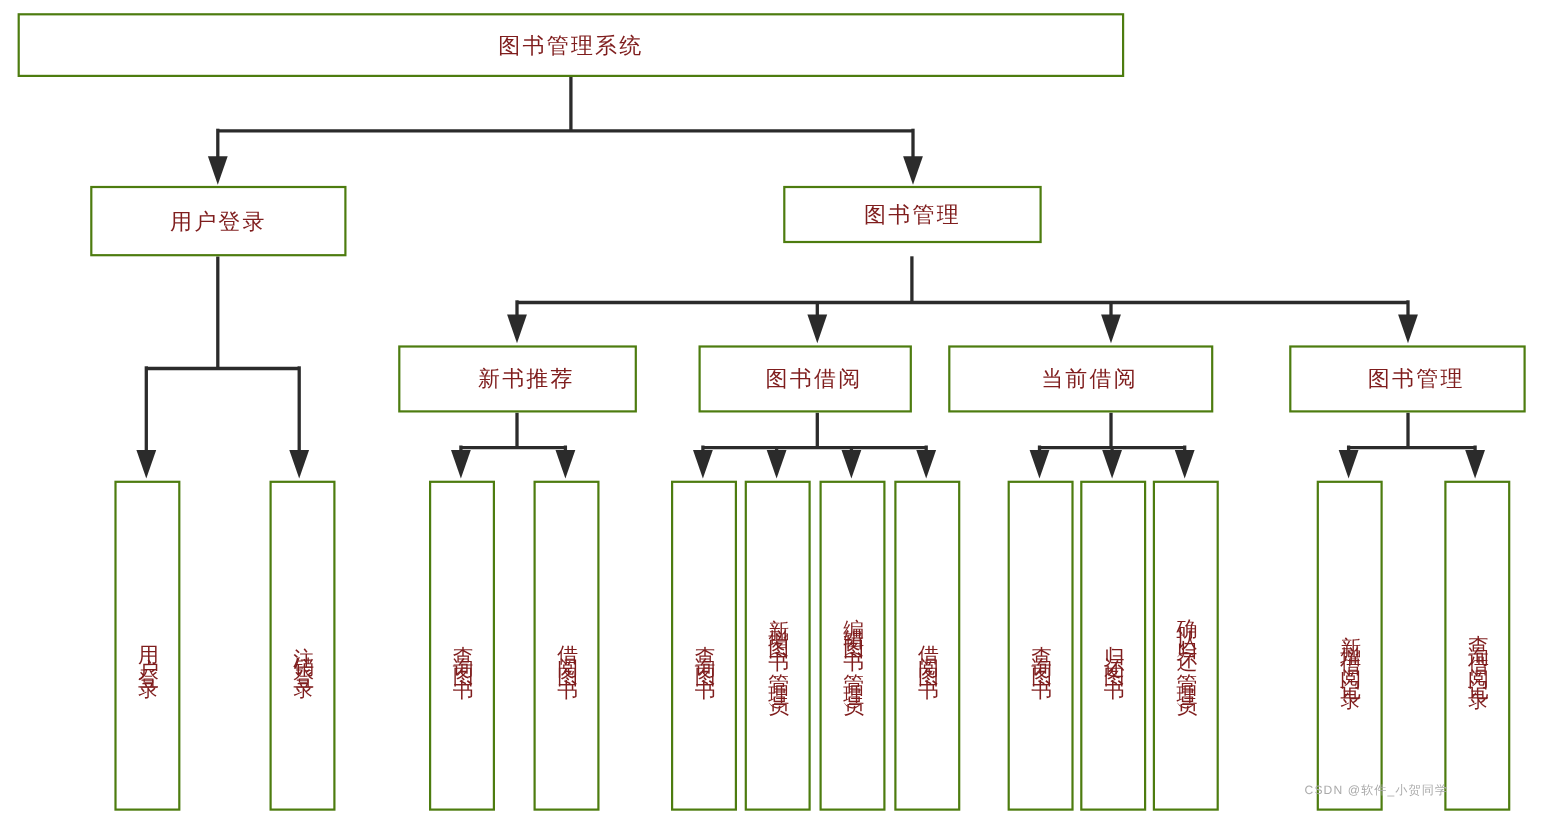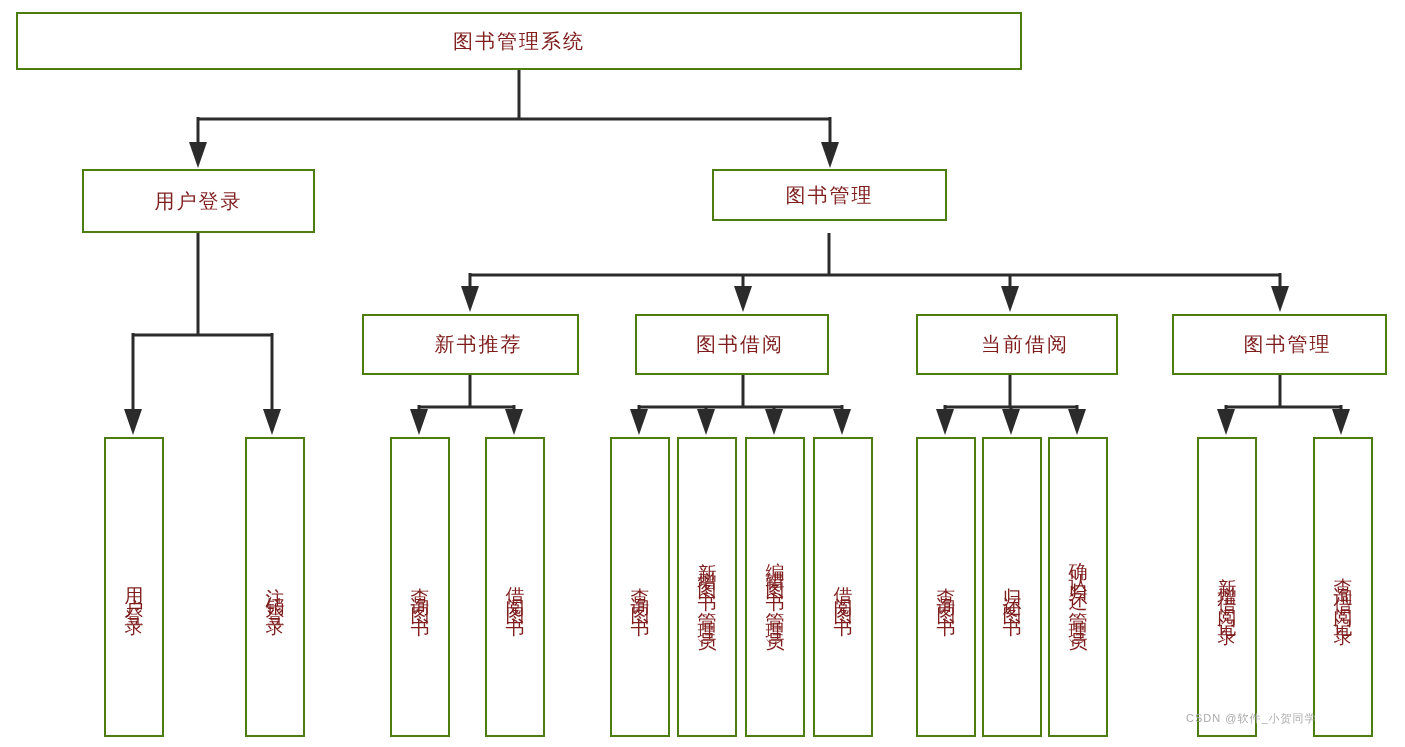--- a/index.html
+++ b/index.html
@@ -38,21 +38,21 @@
     white-space: nowrap;
   }
   .root-node {
     left: 16px; top: 12px; width: 1006px; height: 58px;
   }
   .l2-user  { left: 82px;  top: 169px; width: 233px; height: 64px; }
   .l2-book  { left: 712px; top: 169px; width: 235px; height: 52px; }
   .l3 { top: 314px; height: 61px; padding-left: 16px; }
   .l3-a { left: 362px;  width: 217px; }
   .l3-b { left: 635px;  width: 194px; }
-  .l3-c { left: 916px;  width: 202px; }
+  .l3-c { left: 862px;  width: 241px; }
   .l3-d { left: 1172px; width: 215px; }
   .leaf {
     top: 437px;
     width: 60px;
     height: 300px;
   }
   .leaf > span {
     writing-mode: vertical-rl;
     text-orientation: mixed;
     font-size: 19px;

